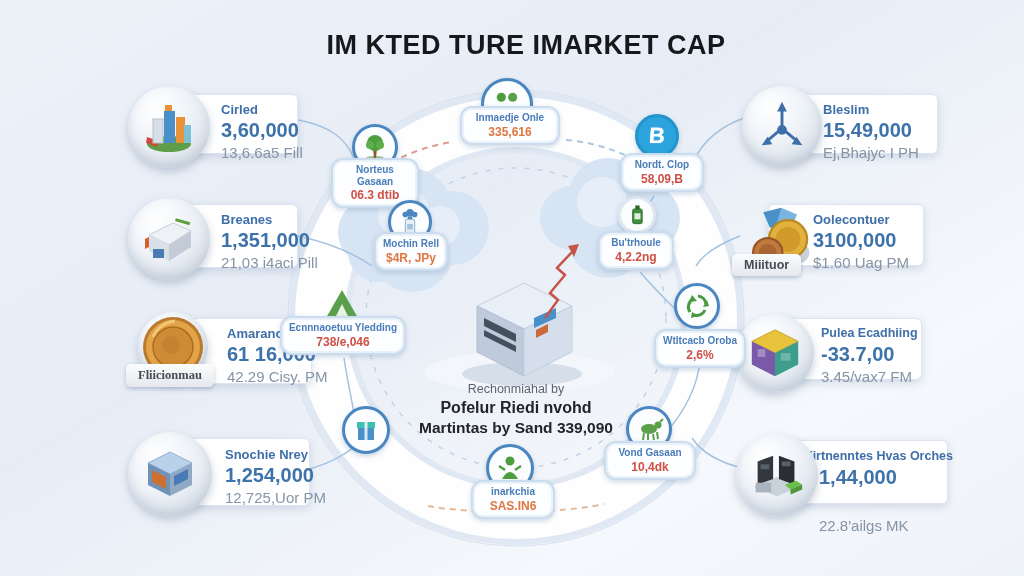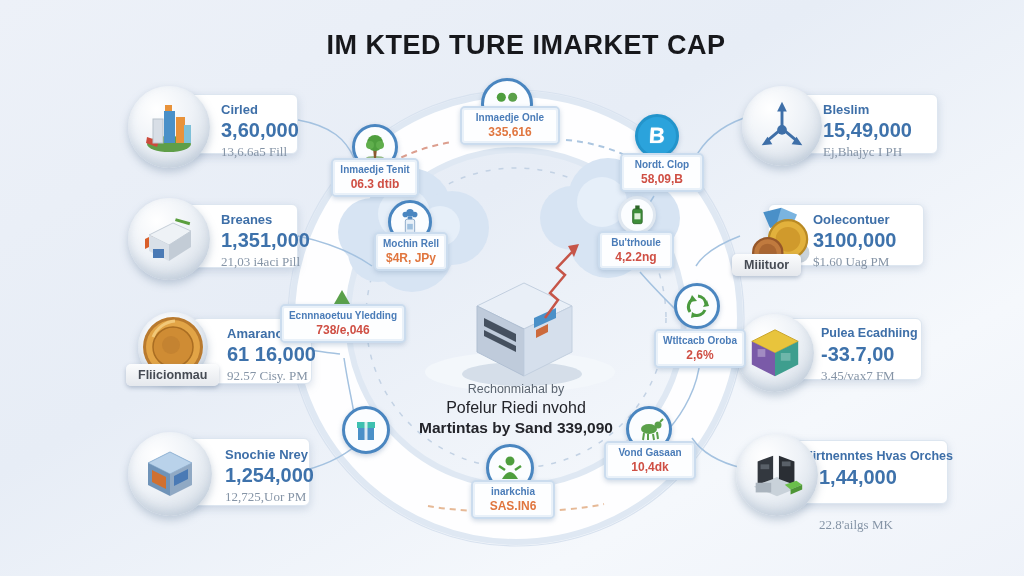--- a/index.html
+++ b/index.html
@@ -7,46 +7,46 @@
     background:linear-gradient(150deg,#edf1f8 0%,#e7edf6 40%,#f5f8fc 75%,#eef2f9 100%);
     font-family:"Liberation Sans",sans-serif;padding-left:28px;}
   .bglayer{position:absolute;left:0;top:0;width:1024px;height:576px;}
   .main-title{position:absolute;left:0;top:30px;width:100%;text-align:center;
     font-size:27px;font-weight:bold;color:#17181c;letter-spacing:.5px;}
   
   .card{position:absolute;background:#ffffff;border:1px solid #dde6f0;border-radius:6px;
     box-shadow:0 3px 8px rgba(120,145,175,.28);box-sizing:border-box;white-space:nowrap;}
   .card .t{color:#3e6fa8;font-weight:bold;font-size:13px;line-height:1.1;}
   .card .v{color:#3e72ab;font-weight:bold;font-size:20px;margin-top:2px;}
-  .card .s{color:#8594a6;font-size:13px;margin-top:2px;font-family:Liberation Serif, serif;}
+  .card .s{color:#8594a6;font-size:15px;margin-top:2px;}
   .sphere{position:absolute;border-radius:50%;
     background:radial-gradient(circle at 35% 28%,#ffffff 0%,#eef2f7 45%,#c9d3de 100%);
     box-shadow:0 4px 9px rgba(100,125,155,.35), inset 0 -5px 10px rgba(140,160,185,.28);
     display:flex;align-items:center;justify-content:center;z-index:4;}
   .tag{position:absolute;background:linear-gradient(#fbfcfd,#e5e8ed);border-radius:5px;
     box-shadow:0 2px 4px rgba(110,130,160,.45);color:#464b54;font-weight:bold;
     font-size:12.5px;padding:4px 12px;z-index:5;}
   
-  .badge{position:absolute;background:#fdfeff;border:2px solid #cbdcee;border-radius:5px;
+  .badge{position:absolute;background:#fdfeff;border:2px solid #cbdcee;border-radius:12px;
     box-shadow:0 2px 5px rgba(110,140,175,.32), inset 0 0 0 2px rgba(220,232,245,.6);
     text-align:center;padding:4px 5px;box-sizing:border-box;z-index:6;}
   .badge .bt{color:#4a7cb8;font-weight:bold;font-size:10px;line-height:1.15;}
   .badge .bv{font-weight:bold;font-size:12px;margin-top:1px;}
   .bv-red{color:#cf4f44;}
   .bv-orange{color:#e0763f;}
   .ringicon{position:absolute;border-radius:50%;background:#fbfdff;border:3px solid #4a86c0;
     box-sizing:border-box;display:flex;align-items:center;justify-content:center;
     box-shadow:0 2px 5px rgba(110,140,175,.38);z-index:6;}
   .ringicon.plain{border-color:#dfe7f0;}
   .btc{background:#2ba3dc;border-color:#2394cb;color:#ffffff;font-weight:bold;font-size:22px;}
   .btc .bsym{transform:skewX(-4deg);text-shadow:0 0 1px #fff;}
   
   .center-text{position:absolute;left:398px;top:382px;width:236px;text-align:center;z-index:6;}
   .center-text .c1{font-size:12.5px;color:#5a6470;}
-  .center-text .c2{font-size:16px;font-weight:normal;color:#23242a;margin-top:3px;}
+  .center-text .c2{font-size:16px;font-weight:bold;color:#23242a;margin-top:3px;}
   .center-text .c3{font-size:15.5px;font-weight:bold;color:#23242a;margin-top:2px;}
 </style>
 </head>
 <body>
 
 <div class="stage">
 
   <svg class="bglayer" viewBox="0 0 1024 576">
 
     <circle cx="516" cy="318" r="228" fill="none" stroke="#d8e2ef" stroke-width="1.2"></circle>
@@ -145,32 +145,32 @@
       <polygon points="10,26 30,36 30,52 10,42" fill="#d9e0e8"></polygon>
       <polygon points="30,36 52,22 52,38 30,52" fill="#c3ccd6"></polygon>
       <rect x="36" y="11" width="15" height="3" fill="#5a9e3e" transform="rotate(16 43 13)"></rect>
       <rect x="14" y="40" width="11" height="9" fill="#4a7ab5"></rect>
     </svg>
   </div>
 
   <div class="card" style="left:192px;top:318px;width:120px;height:66px;padding:8px 6px 8px 34px;">
     <div class="t">Amaranont</div>
     <div class="v">61 16,000</div>
-    <div class="s">92.57 Cisy. PM</div>
+    <div class="s">42.29 Cisy. PM</div>
   </div>
   <div class="sphere" style="left:138px;top:312px;width:70px;height:70px;">
     <svg width="64" height="64" viewBox="0 0 64 64">
       <circle cx="32" cy="32" r="30" fill="#b97a2e"></circle>
       <circle cx="32" cy="32" r="27" fill="#e2a446"></circle>
       <circle cx="32" cy="32" r="20" fill="#cf8c34" stroke="#a96d22" stroke-width="1.5"></circle>
       <path d="M12,22 A26,26 0 0 1 34,6" stroke="#f2c878" stroke-width="3" fill="none"></path>
       <circle cx="30" cy="30" r="9" fill="#b97a2e" opacity="0.5"></circle>
     </svg>
   </div>
-  <div class="tag" style="left:126px;top:364px;">Fliicionmau</div>
+  <div class="tag" style="left:126px;top:364px;font-family:Liberation Serif, serif;">Fliicionmau</div>
 
   <div class="card" style="left:188px;top:438px;width:122px;height:68px;padding:9px 6px 8px 36px;">
     <div class="t">Snochie Nrey</div>
     <div class="v">1,254,000</div>
     <div class="s">12,725,Uor PM</div>
   </div>
   <div class="sphere" style="left:128px;top:432px;width:84px;height:84px;">
     <svg width="60" height="60" viewBox="0 0 60 60">
       <polygon points="30,8 52,19 30,30 8,19" fill="#b9d2ea" stroke="#8fb2d4"></polygon>
       <polygon points="8,19 30,30 30,52 8,41" fill="#6f93b8"></polygon>
@@ -267,21 +267,21 @@
   <div class="ringicon" style="left:352px;top:124px;width:46px;height:46px;">
     <svg width="30" height="30" viewBox="0 0 30 30">
       <ellipse cx="15" cy="26" rx="9" ry="2" fill="#9abf8a"></ellipse>
       <polygon points="13,16 17,16 16,26 14,26" fill="#8a5a2e"></polygon>
       <circle cx="15" cy="11" r="8" fill="#4e9e3e"></circle>
       <circle cx="10" cy="13" r="4" fill="#5fae4c"></circle>
         <circle cx="20" cy="13" r="4" fill="#5fae4c"></circle>
     </svg>
   </div>
   <div class="badge" style="left:331px;top:158px;width:88px;">
-    <div class="bt">Inmaedje Tenit</div>
+    <div class="bt">Norteus Gasaan</div>
     <div class="bv bv-red">06.3 dtib</div>
   </div>
 
   <div class="ringicon" style="left:388px;top:200px;width:44px;height:44px;">
     <svg width="28" height="28" viewBox="0 0 30 30">
       <circle cx="10" cy="7" r="3" fill="#4a86c0"></circle>
         <circle cx="15" cy="5" r="4" fill="#4a86c0"></circle>
         <circle cx="20" cy="7" r="3" fill="#4a86c0"></circle>
       <rect x="12.5" y="9" width="5" height="4" fill="#4a86c0"></rect>
       <rect x="10" y="12" width="10" height="15" rx="2" fill="#e8f0f8" stroke="#8aa8c8"></rect>
@@ -292,21 +292,21 @@
     <div class="bt">Mochin Rell</div>
     <div class="bv bv-orange">$4R, JPy</div>
   </div>
 
   <div style="position:absolute;left:322px;top:286px;z-index:5;">
     <svg width="40" height="34" viewBox="0 0 40 34">
       <polygon points="4,32 20,4 36,32" fill="#5aa04a"></polygon>
       <polygon points="13,32 20,18 27,32" fill="#e9f2e4"></polygon>
     </svg>
   </div>
-  <div class="badge" style="left:280px;top:304px;width:126px;">
+  <div class="badge" style="left:280px;top:316px;width:126px;">
     <div class="bt">Ecnnnaoetuu Yledding</div>
     <div class="bv bv-red">738/e,046</div>
   </div>
 
   <div class="ringicon" style="left:342px;top:406px;width:48px;height:48px;">
     <svg width="30" height="30" viewBox="0 0 30 30">
       <rect x="7" y="12" width="16" height="13" fill="#4a90c8"></rect>
       <rect x="6" y="7" width="18" height="6" fill="#3ec0b0"></rect>
       <rect x="13.5" y="7" width="3" height="18" fill="#ffffff" opacity="0.8"></rect>
     </svg>

